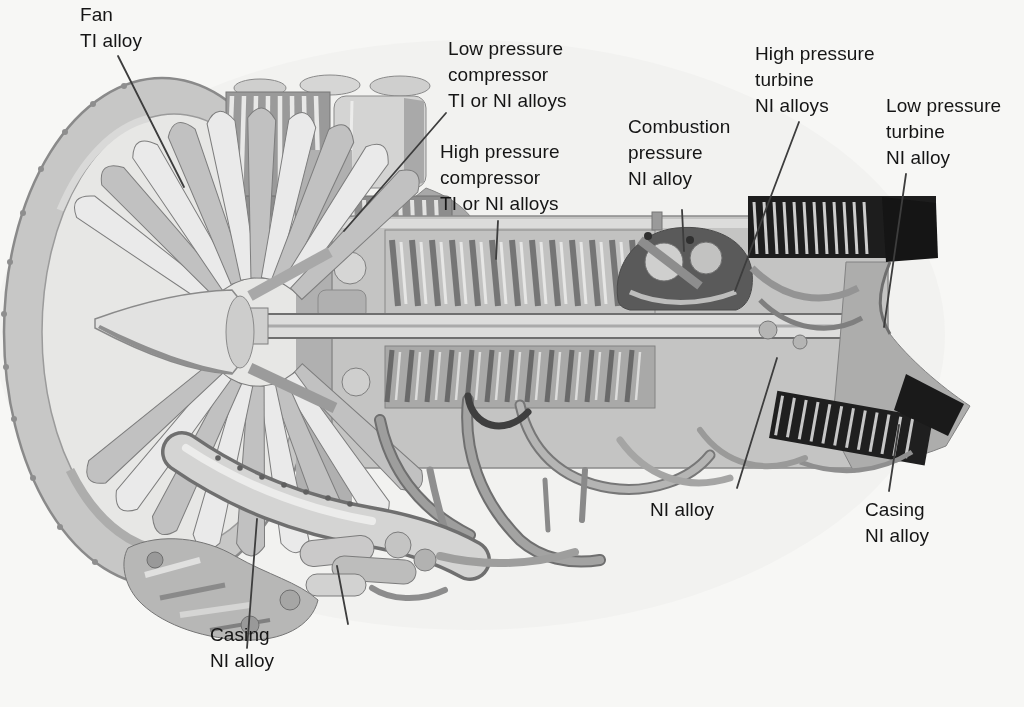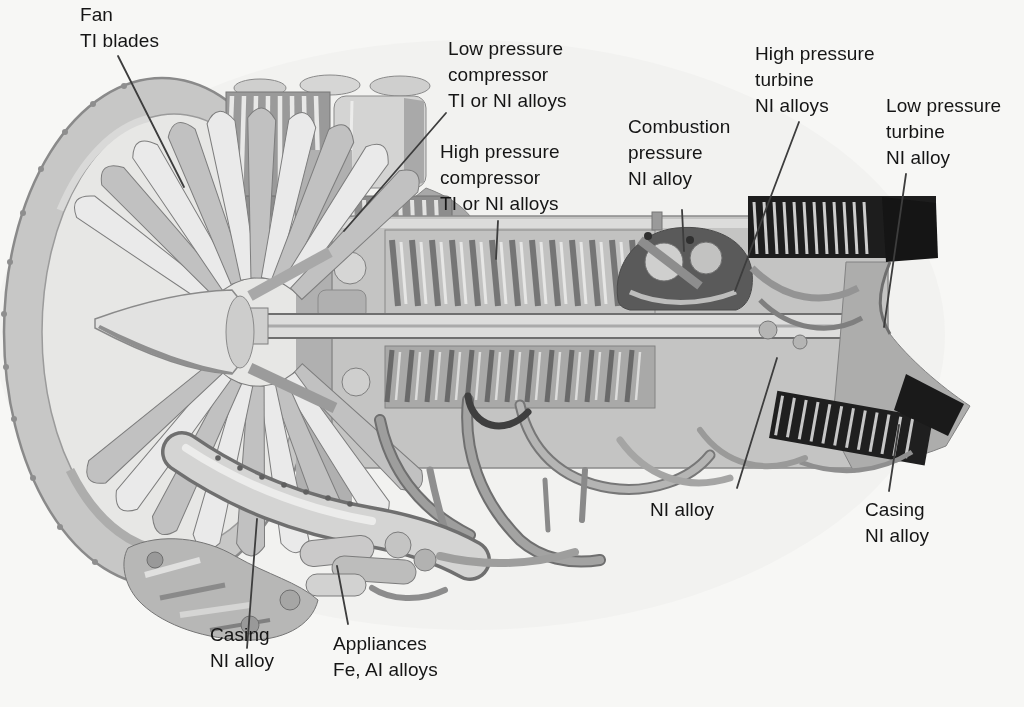--- a/index.html
+++ b/index.html
@@ -304,21 +304,21 @@
     <line x1="906" y1="174" x2="884" y2="327"></line>
     <line x1="777" y1="358" x2="737" y2="488"></line>
     <line x1="899" y1="425" x2="889" y2="491"></line>
     <line x1="257" y1="519" x2="247" y2="648"></line>
     <line x1="337" y1="566" x2="348" y2="624"></line>
   </g>
 </svg>
 
 <div class="label" style="left:80px;top:2px">
   <div class="lbl-line">Fan</div>
-  <div class="lbl-line">TI blades</div>
+  <div class="lbl-line">TI alloy</div>
 </div>
 
 <div class="label" style="left:448px;top:36px">
   <div class="lbl-line">Low pressure</div>
   <div class="lbl-line">compressor</div>
   <div class="lbl-line">TI or NI alloys</div>
 </div>
 
 <div class="label" style="left:440px;top:139px">
   <div class="lbl-line">High pressure</div>
@@ -351,18 +351,14 @@
 <div class="label" style="left:865px;top:497px">
   <div class="lbl-line">Casing</div>
   <div class="lbl-line">NI alloy</div>
 </div>
 
 <div class="label" style="left:210px;top:622px">
   <div class="lbl-line">Casing</div>
   <div class="lbl-line">NI alloy</div>
 </div>
 
-<div class="label" style="left:333px;top:631px">
-  <div class="lbl-line">Appliances</div>
-  <div class="lbl-line">Fe, AI alloys</div>
-</div>
 
 </div>
 
 </body></html>

